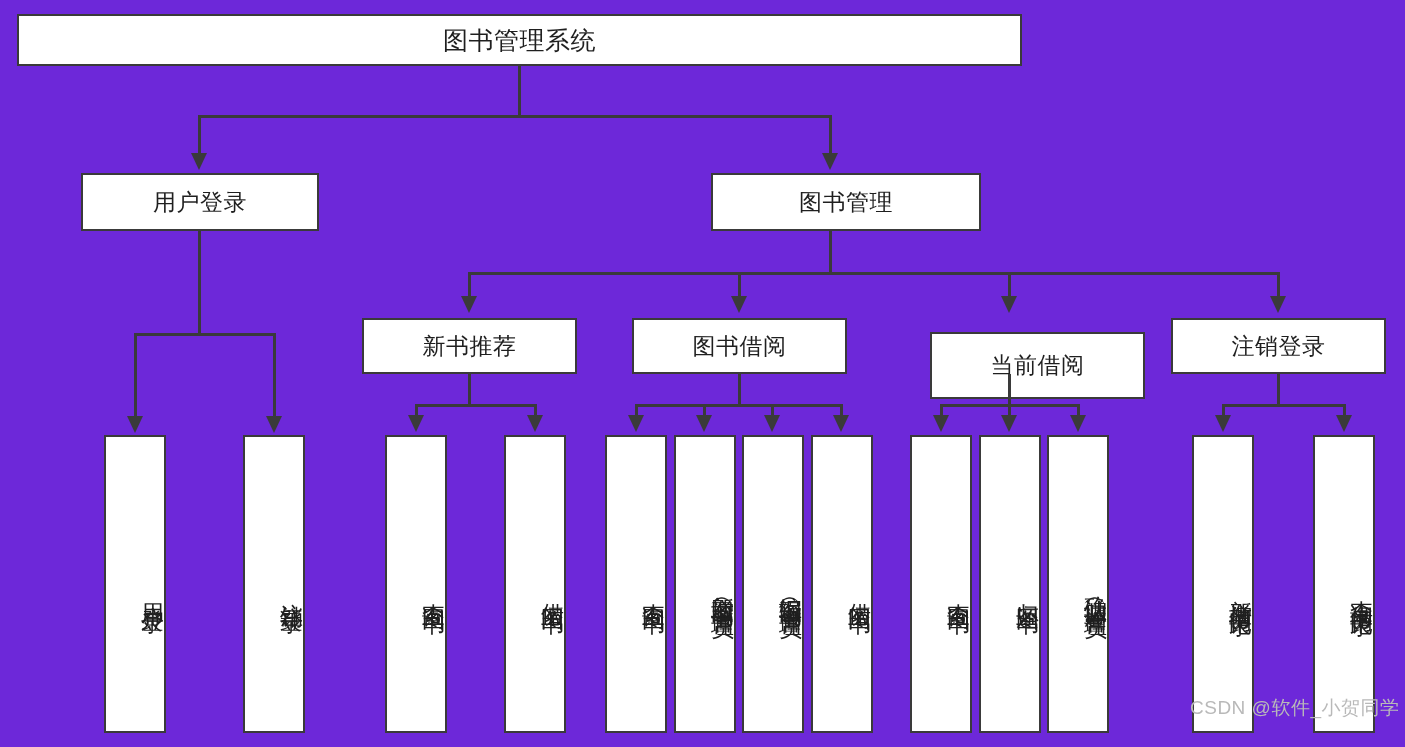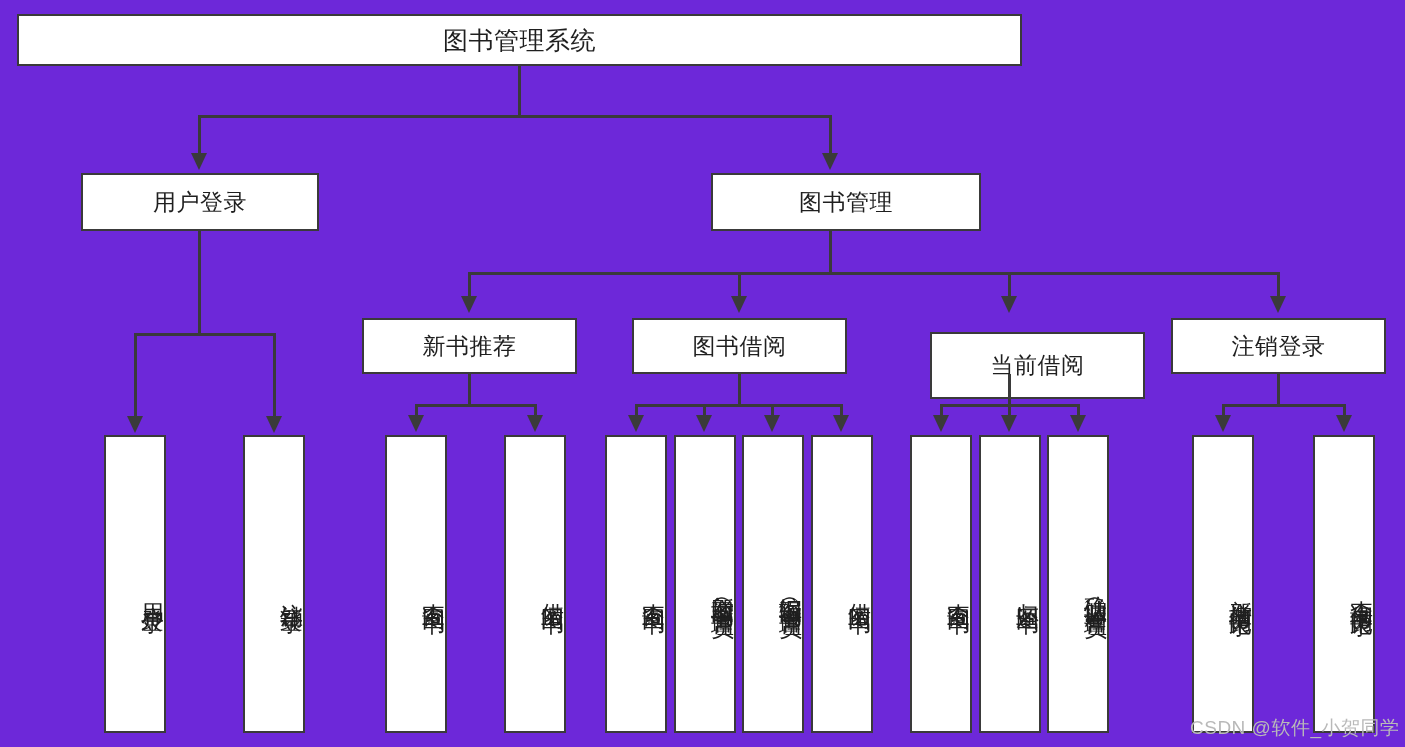--- a/index.html
+++ b/index.html
@@ -196,15 +196,15 @@
     <span class="vtext">确认归还（管理员）</span>
   </div>
 
   <div class="node leaf" style="left:1192px;top:435px;width:62px;height:298px;">
     <span class="vtext">新增借阅记录</span>
   </div>
   <div class="node leaf" style="left:1313px;top:435px;width:62px;height:298px;">
     <span class="vtext">查询借阅记录</span>
   </div>
 
-  <div id="watermark" style="left:1190px;top:715px;text-align:center;">CSDN @软件_小贺同学</div>
+  <div id="watermark" style="left:1190px;top:695px;text-align:center;">CSDN @软件_小贺同学</div>
 
 </div>
 
 </body></html>

